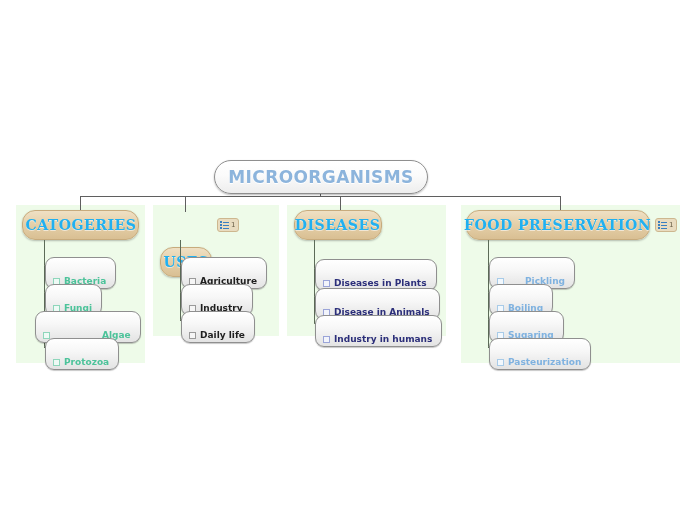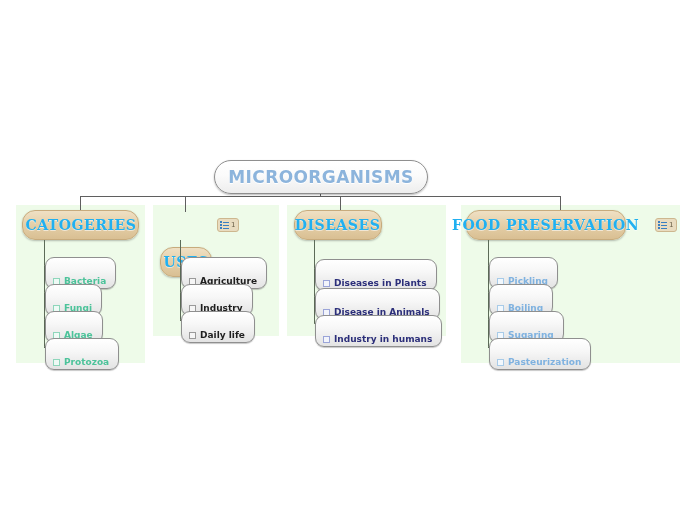--- a/index.html
+++ b/index.html
@@ -164,21 +164,21 @@
   <div class="line sub h" style="left:44px;top:346px;width:10px;"></div>
 
   <div class="leaf c-teal" style="left:45px;top:257px;">
     <span class="cbx"></span>
     <span class="ltext">Bacteria</span>
   </div>
   <div class="leaf c-teal" style="left:45px;top:284px;">
     <span class="cbx"></span>
     <span class="ltext">Fungi</span>
   </div>
-  <div class="leaf c-teal" style="left:45px;top:311px;">
+  <div class="leaf c-teal" style="left:35px;top:311px;gap:48px;">
     <span class="cbx"></span>
     <span class="ltext">Algae</span>
   </div>
   <div class="leaf c-teal" style="left:45px;top:338px;">
     <span class="cbx"></span>
     <span class="ltext">Protozoa</span>
   </div>
 
   <div class="branch-head" style="left:160px;top:210px;width:52px;height:30px;margin-top:37px;">
     <span class="label">USES</span>
@@ -226,41 +226,41 @@
   </div>
   <div class="leaf c-navy" style="left:315px;top:288px;">
     <span class="cbx"></span>
     <span class="ltext">Disease in Animals</span>
   </div>
   <div class="leaf c-navy" style="left:315px;top:315px;">
     <span class="cbx"></span>
     <span class="ltext">Industry in humans</span>
   </div>
 
-  <div class="branch-head" style="left:466px;top:210px;width:160px;height:30px;">
+  <div class="branch-head" style="left:466px;top:210px;width:184px;height:30px;">
     <span class="label">FOOD PRESERVATION</span>
   </div>
   <div class="note-badge" style="left:655px;top:218px;">
     <span class="glyph">
       <i></i>
         <i></i>
         <i></i>
         <b></b>
         <b></b>
         <b></b>
     </span>
     <span class="cnt">1</span>
   </div>
   <div class="line subv" style="left:488px;top:240px;height:108px;"></div>
   <div class="line sub h" style="left:488px;top:265px;width:10px;"></div>
   <div class="line sub h" style="left:488px;top:292px;width:10px;"></div>
   <div class="line sub h" style="left:488px;top:319px;width:10px;"></div>
   <div class="line sub h" style="left:488px;top:346px;width:10px;"></div>
 
-  <div class="leaf c-blue" style="left:489px;top:257px;">
+  <div class="leaf c-blue" style="left:489px;top:257px;gap:17px;">
     <span class="cbx"></span>
     <span class="ltext">Pickling</span>
   </div>
   <div class="leaf c-blue" style="left:489px;top:284px;">
     <span class="cbx"></span>
     <span class="ltext">Boiling</span>
   </div>
   <div class="leaf c-blue" style="left:489px;top:311px;">
     <span class="cbx"></span>
     <span class="ltext">Sugaring</span>

